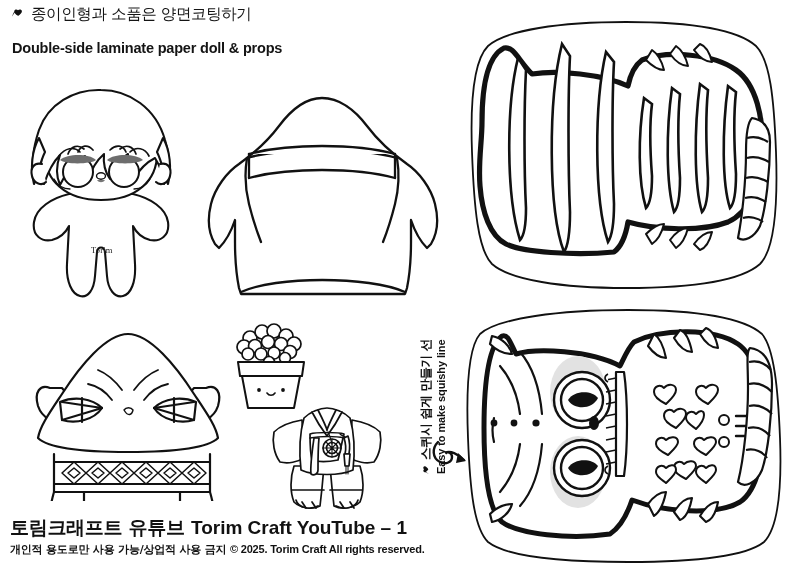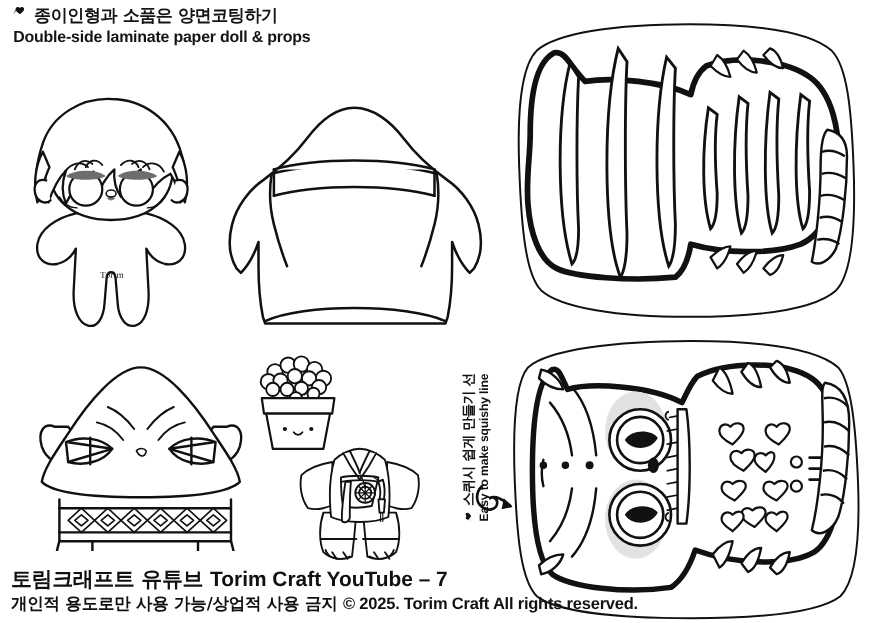--- a/index.html
+++ b/index.html
@@ -13,41 +13,41 @@
   }
   #sheet { position:relative; width:800px; height:566px; background:#fff; }
 
   
   .hdr {
     position:absolute; left:12px; top:4px; width:420px;
     color:#141414;
   }
   .hdr-ko {
     font-family:"DejaVu Sans", sans-serif;
-    font-size:15.5px; font-weight:700; letter-spacing:-0.4px;
+    font-size:15.5px; font-weight:400; letter-spacing:-0.4px;
     line-height:20px; white-space:nowrap;
-    display:flex; gap:5px;
+    display:flex; align-items:center; gap:5px;
   }
   .hdr-en {
     font-family:"Liberation Sans", sans-serif;
     font-size:14.5px; font-weight:700; letter-spacing:-0.2px;
-    line-height:19px; margin-top:1px; white-space:nowrap;
+    line-height:19px; margin-top:15px; white-space:nowrap;
   }
   .heart-bullet { display:inline-block; width:14px; height:14px; position:relative; top:1px; }
 
   .footer { position:absolute; left:10px; bottom:8px; color:#111; }
   .footer-title {
     font-size:19px; font-weight:700; letter-spacing:-0.3px;
     white-space:nowrap; line-height:24px;
     font-family:"DejaVu Sans", sans-serif;
   }
   .footer-title .ko { text-underline-offset:2px; }
   .footer-title .en { font-family:"Liberation Sans", sans-serif; letter-spacing:0px; }
   .footer-sub {
-    font-size:15px; font-weight:700; letter-spacing:-0.2px;
+    font-size:11px; font-weight:700; letter-spacing:-0.2px;
     white-space:nowrap; line-height:16px; margin-top:1px;
     font-family:"DejaVu Sans", sans-serif;
   }
   .footer-sub .en { font-family:"Liberation Sans", sans-serif; }
 
   
   .vnote {
     position:absolute; left:418px; top:304px;
     width:64px; height:170px;
     color:#111;
@@ -479,21 +479,21 @@
       <path d="M291 92 C300 90 308 94 314 100"></path>
       <path d="M291 114 C300 112 308 116 314 122"></path>
       <path d="M290 136 C299 134 307 138 312 144"></path>
       <path d="M288 158 C297 156 305 160 309 166"></path>
     </g>
   </svg>
 
   <div class="footer">
     <div class="footer-title">
       <span class="ko">토림크래프트 유튜브</span>
-      <span class="en">Torim Craft YouTube – 7</span>
+      <span class="en">Torim Craft YouTube – 1</span>
     </div>
     <div class="footer-sub">
       <span>개인적 용도로만 사용 가능/상업적 사용 금지</span>
       <span class="en">© 2025. Torim Craft All rights reserved.</span>
     </div>
   </div>
 
 </div>
 
 </body></html>

